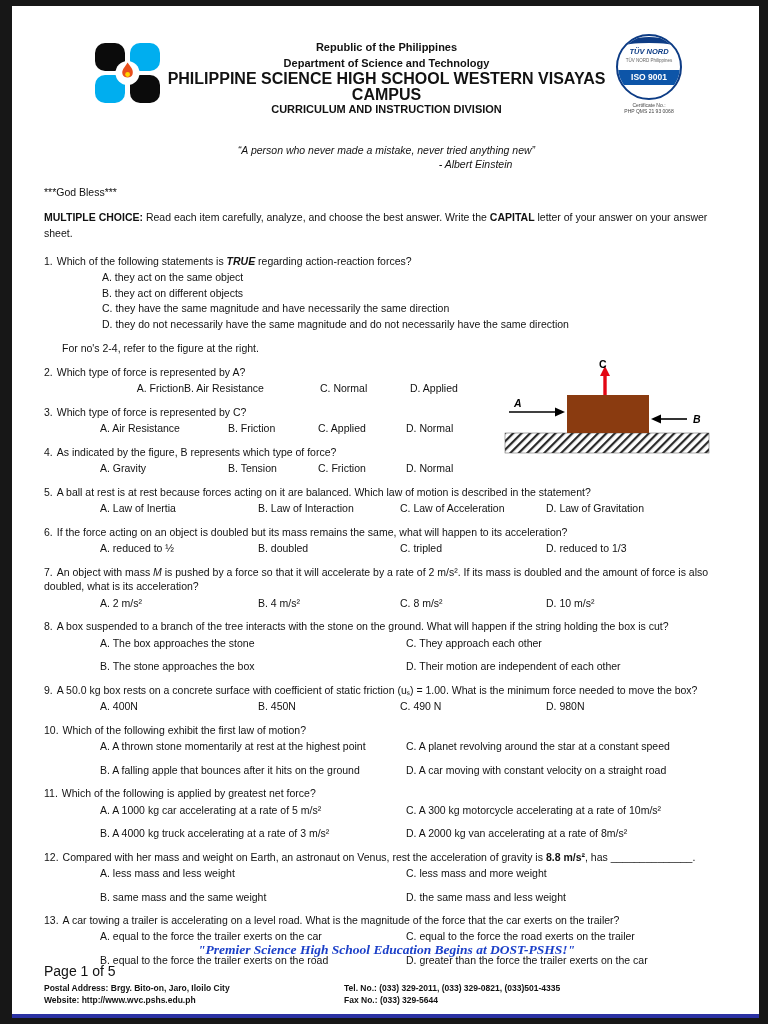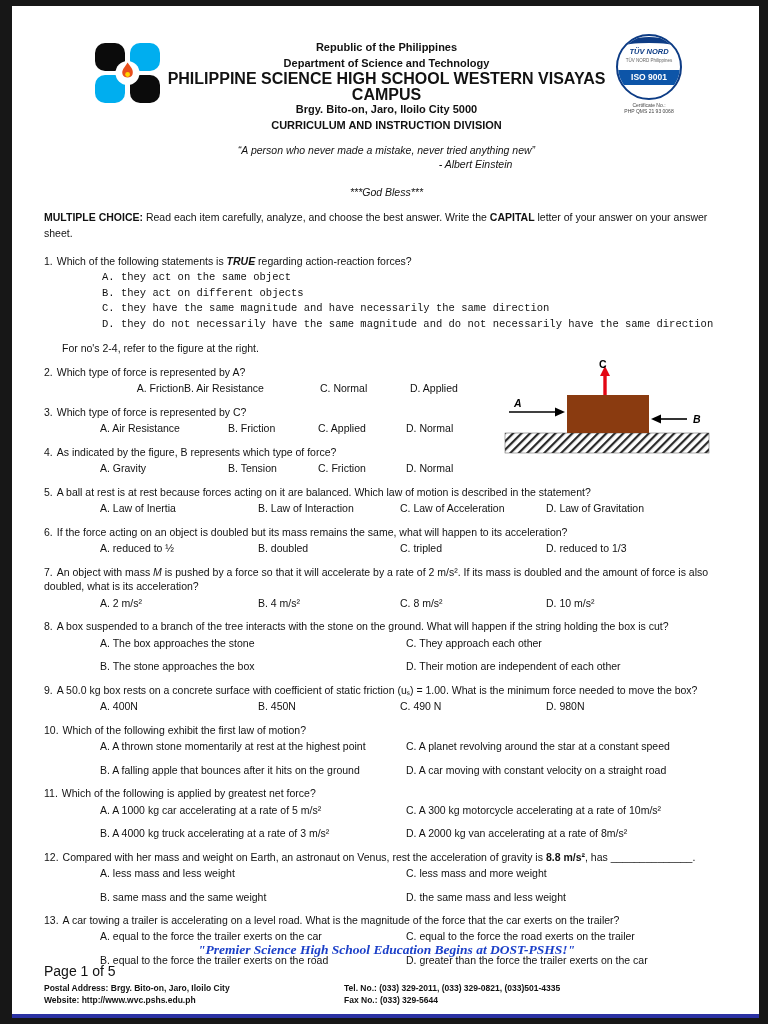--- a/index.html
+++ b/index.html
@@ -30,30 +30,30 @@
   .seal-arc { position: absolute; top: 1px; left: 5px; right: 5px; height: 18px;
               border-top: 6px solid #0d3c85; border-radius: 50%; }
   .seal-brand { margin-top: 11px; font-size: 7.5px; font-weight: 700; font-style: italic; color: #0d3c85; }
   .seal-mini { font-size: 4.5px; color: #666; margin-top: 1px; }
   .seal-iso { margin-top: 5px; background: #0d55a8; color: #fff; font-size: 8.5px; font-weight: 700;
               padding: 2px 0; width: 120%; text-align: center; }
   .seal-cert { margin-top: 2px; font-size: 5px; line-height: 6px; color: #444; }
   
   .quote { text-align: center; font-style: italic; margin-top: 3px; }
   .quote-attr { text-align: center; font-style: italic; padding-left: 178px; }
-  .blessing { text-align: center; font-style: italic; margin: 13px 0 11px; }
+  .blessing { text-align: left; margin: 13px 0 11px; }
   .instr { margin-bottom: 12px; line-height: 1.5; }
   .b { font-weight: 700; }
   .bi { font-weight: 700; font-style: italic; }
   .it { font-style: italic; }
   
   .q { margin-bottom: 9px; }
   .qline { margin-bottom: 2px; }
   .qnum { margin-right: 4px; }
-  .opts-stack { padding-left: 58px; font-family: Liberation Mono, monospace; }
+  .opts-stack { padding-left: 58px; }
   .opts-stack > div { line-height: 15.5px; }
   .opts-row { display: flex; padding-left: 56px; }
   .opts-row .opt { flex: 0 0 auto; white-space: nowrap; }
   .w1 { width: 158px; } .w2 { width: 142px; } .w3 { width: 146px; }
   .n1a { width: 84px; text-align: right; } .n2a { width: 136px; } .n3a { width: 90px; }
   .n1b { width: 128px; } .n2b { width: 90px; } .n3b { width: 88px; }
   .opts-grid { display: grid; grid-template-columns: 306px 1fr; padding-left: 56px; row-gap: 9px; }
   .fignote { margin-bottom: 9px; padding-left: 18px; }
   .figwrap { position: relative; }
   .figure { position: absolute; right: 16px; top: 18px; }
@@ -79,21 +79,20 @@
       <rect x="36" y="33" width="30" height="28" rx="10" fill="#0b0b0b"></rect>
       <circle cx="33.5" cy="31" r="12" fill="#ffffff"></circle>
       <path d="M33.5 20.5 C36.5 25 40 27.5 38.5 32.5 C37.5 36.3 29.8 36.5 28.6 32.5 C27.2 27.8 31 25.5 33.5 20.5 Z" fill="#e94e1b"></path>
       <circle cx="33.6" cy="32.5" r="2.4" fill="#ffd400"></circle>
     </svg>
 
     <div class="hdr-text">
       <div class="hl">Republic of the Philippines</div>
       <div class="hl">Department of Science and Technology</div>
       <div class="hl3">PHILIPPINE SCIENCE HIGH SCHOOL WESTERN VISAYAS CAMPUS</div>
-      <div class="hl">Brgy. Bito-on, Jaro, Iloilo City 5000</div>
       <div class="hl">CURRICULUM AND INSTRUCTION DIVISION</div>
     </div>
 
     <div class="seal-wrap">
       <div class="seal">
         <div class="seal-arc"></div>
         <div class="seal-brand">TÜV NORD</div>
         <div class="seal-mini">TÜV NORD Philippines</div>
         <div class="seal-iso">ISO 9001</div>
       </div>

